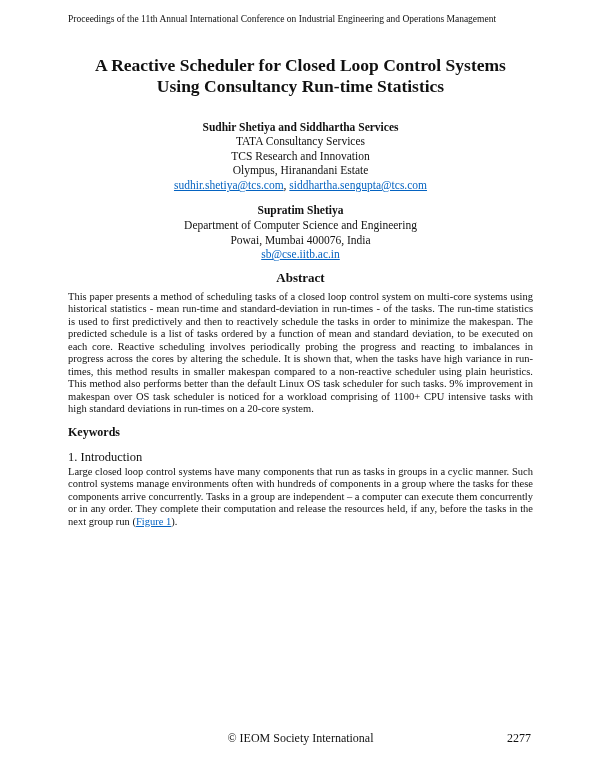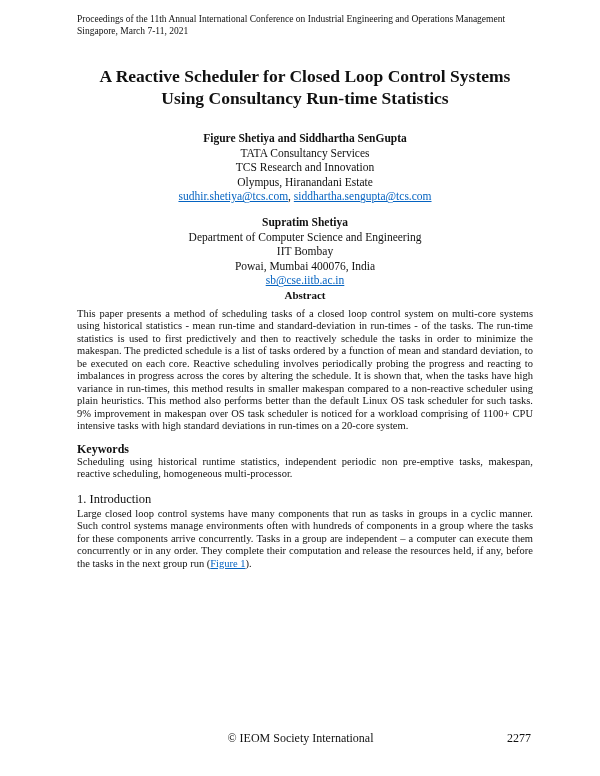--- a/index.html
+++ b/index.html
@@ -12,21 +12,20 @@
     height: 776px;
     position: relative;
     font-family: "Liberation Serif", serif;
     color: #111111;
     overflow: hidden;
   }
   .page {
     position: absolute;
     inset: 0;
     background: #ffffff;
-    padding-left: 9px;
   }
   .content {
     padding: 14px 67px 0 68px;
   }
   .conf-header {
     font-size: 9.5px;
     line-height: 11.5px;
     text-align: left;
   }
   .paper-title {
@@ -43,23 +42,24 @@
   }
   .author-block.first { margin-top: 22px; }
   .author-block.second { margin-top: 11px; }
   .author-names { font-weight: bold; }
   a.doc-link {
     color: #0563C1;
     text-decoration: underline;
     cursor: pointer;
   }
   .abstract-heading {
+    margin-top: 9px;
     text-align: center;
     font-weight: bold;
-    font-size: 11px;
+    font-size: 13px;
     line-height: 14px;
   }
   .body-text {
     font-size: 10.5px;
     line-height: 12.5px;
     text-align: justify;
   }
   .abstract-text { margin-top: 6px; }
   .kw-heading {
     margin-top: 9px;
@@ -93,53 +93,50 @@
   .line { display: block; }
 </style>
 </head>
 <body>
 
 <div class="page">
   <div class="content">
 
     <div class="conf-header">
       <span class="line">Proceedings of the 11th Annual International Conference on Industrial Engineering and Operations Management</span>
-      <span class="line">Singapore, March 7-11, 2021</span>
     </div>
 
     <h1 class="paper-title" style="margin-bottom:0;">
       <span class="line">A Reactive Scheduler for Closed Loop Control Systems</span>
       <span class="line">Using Consultancy Run-time Statistics</span>
     </h1>
 
     <div class="author-block first">
-      <span class="line author-names">Figure Shetiya and Siddhartha SenGupta</span>
+      <span class="line author-names">Sudhir Shetiya and Siddhartha Services</span>
       <span class="line">TATA Consultancy Services</span>
       <span class="line">TCS Research and Innovation</span>
       <span class="line">Olympus, Hiranandani Estate</span>
       <span class="line">
         <a class="doc-link">sudhir.shetiya@tcs.com</a><span>, </span><a class="doc-link">siddhartha.sengupta@tcs.com</a>
       </span>
     </div>
 
     <div class="author-block second">
       <span class="line author-names">Supratim Shetiya</span>
       <span class="line">Department of Computer Science and Engineering</span>
-      <span class="line">IIT Bombay</span>
       <span class="line">Powai, Mumbai 400076, India</span>
       <span class="line">
         <a class="doc-link">sb@cse.iitb.ac.in</a>
       </span>
     </div>
 
     <div class="abstract-heading">Abstract</div>
     <p class="body-text abstract-text" style="margin:6px 0 0 0;">This paper presents a method of scheduling tasks of a closed loop control system on multi-core systems using historical statistics - mean run-time and standard-deviation in run-times - of the tasks. The run-time statistics is used to first predictively and then to reactively schedule the tasks in order to minimize the makespan. The predicted schedule is a list of tasks ordered by a function of mean and standard deviation, to be executed on each core. Reactive scheduling involves periodically probing the progress and reacting to imbalances in progress across the cores by altering the schedule. It is shown that, when the tasks have high variance in run-times, this method results in smaller makespan compared to a non-reactive scheduler using plain heuristics. This method also performs better than the default Linux OS task scheduler for such tasks. 9% improvement in makespan over OS task scheduler is noticed for a workload comprising of 1100+ CPU intensive tasks with high standard deviations in run-times on a 20-core system.</p>
 
     <div class="kw-heading">Keywords</div>
-    <p class="body-text" style="margin:0;">Scheduling using historical runtime statistics, independent periodic non pre-emptive tasks, makespan, reactive scheduling, homogeneous multi-processor.</p>
 
     <div class="section-heading">1. Introduction</div>
     <p class="body-text" style="margin:1px 0 0 0;">
       <span>Large closed loop control systems have many components that run as tasks in groups in a cyclic manner. Such control systems manage environments often with hundreds of components in a group where the tasks for these components arrive concurrently. Tasks in a group are independent – a computer can execute them concurrently or in any order. They complete their computation and release the resources held, if any, before the tasks in the next group run (</span><a class="doc-link">Figure 1</a><span>).</span>
     </p>
 
   </div>
 
   <div class="footer">
     <span class="footer-copyright">© IEOM Society International</span>

